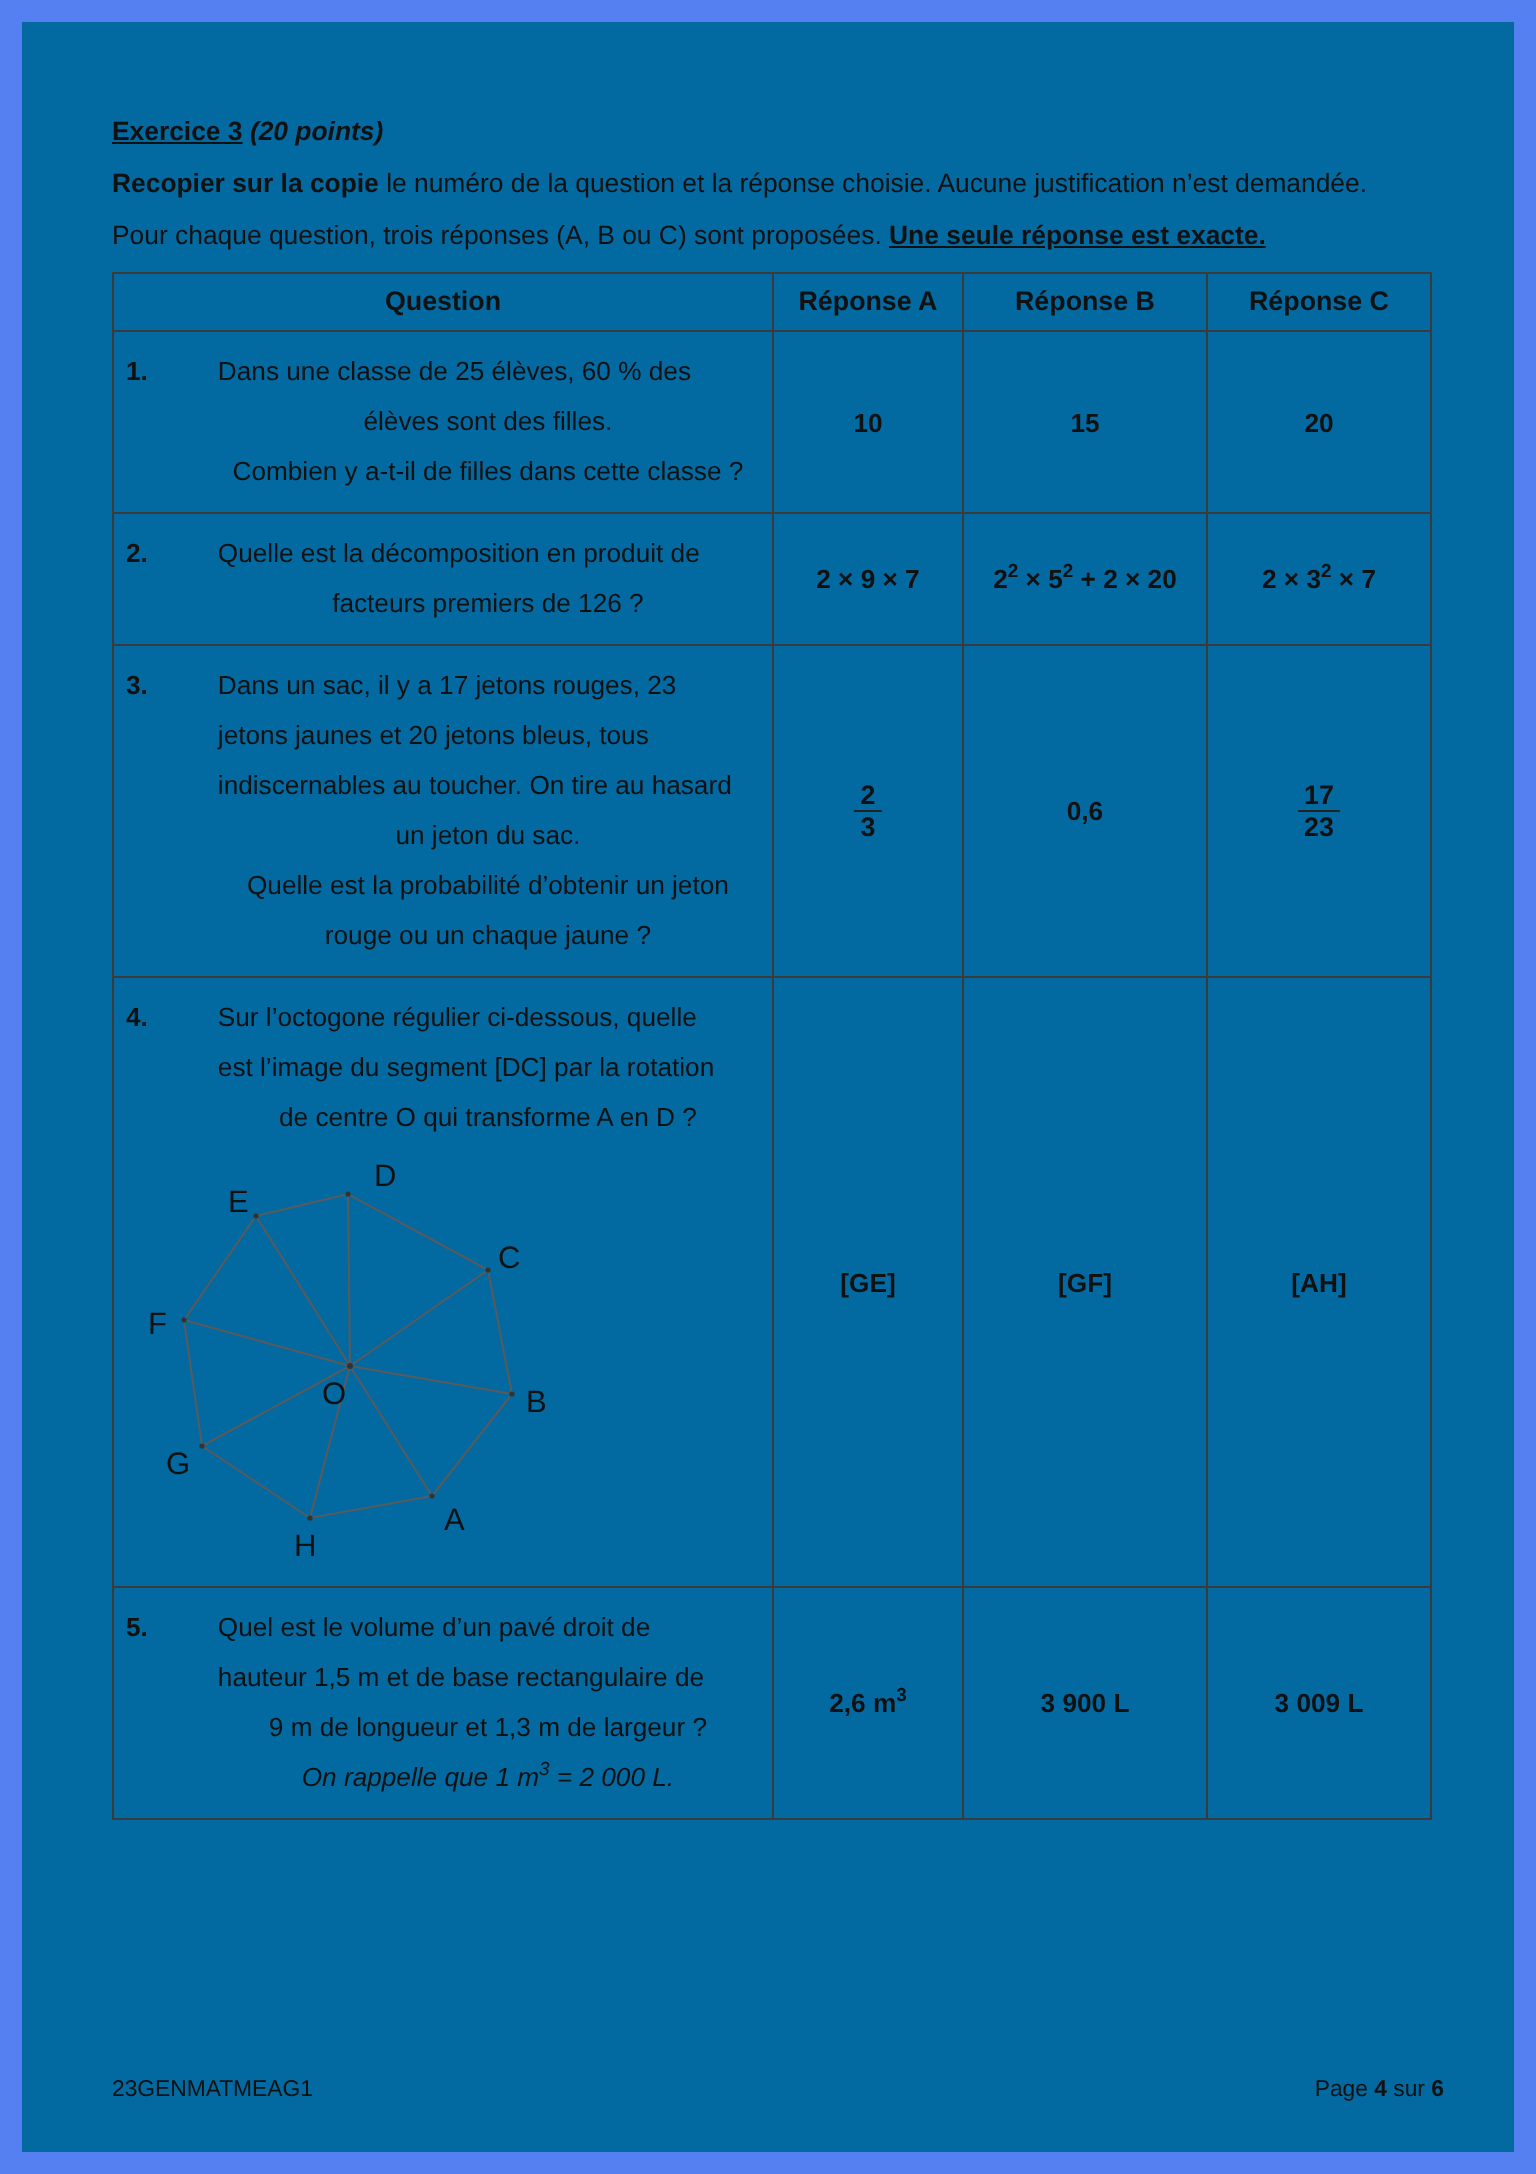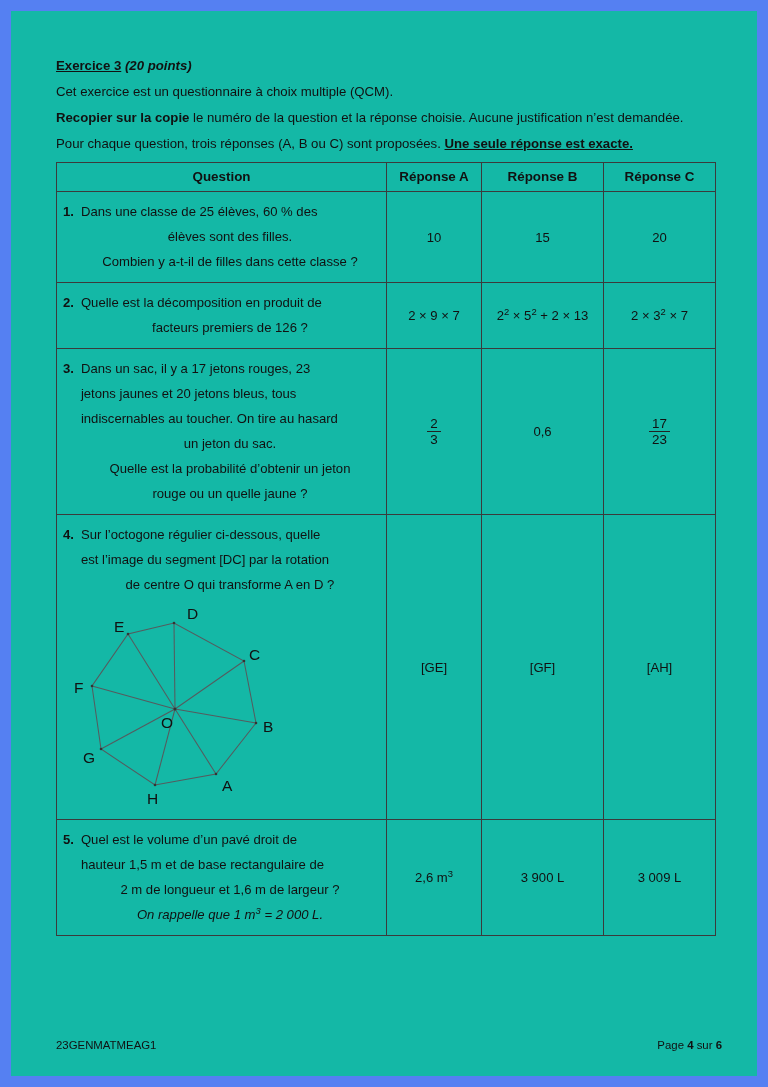--- a/index.html
+++ b/index.html
@@ -13,21 +13,21 @@
     background: #5580f2;
     font-family: "Liberation Sans", sans-serif;
     overflow: hidden;
   }
   .page-frame {
     position: absolute;
     left: 11px;
     top: 11px;
     width: 746px;
     height: 1065px;
-    background: #14b8a6;
+    background: #0369a1;
     box-sizing: border-box;
   }
   .page-inner {
     position: absolute;
     left: 45px;
     top: 45px;
     width: 666px;
     height: 975px;
   }
 
@@ -72,32 +72,34 @@
   td.qcell {
     padding: 7px 7px 8px 6px;
     font-size: 13.1px;
     line-height: 25px;
     vertical-align: top;
   }
   td.acell {
     text-align: center;
     font-size: 13.1px;
     padding: 4px 3px;
+    font-weight: bold;
   }
   .qwrap { display: flex; }
   .qnum {
     font-weight: bold;
     flex: 0 0 auto;
     padding-right: 7px;
     line-height: 25px;
   }
   .qtext {
     flex: 1 1 auto;
     text-align: justify;
     text-justify: inter-word;
+    margin-left: 28px;
   }
   .qtext .lastline { text-align: center; }
   .note { font-style: italic; }
 
   
   .frac {
     display: inline-block;
     vertical-align: middle;
     text-align: center;
     line-height: 1.12;
@@ -142,21 +144,20 @@
 </head>
 <body>
 
 <div class="page-frame">
   <div class="page-inner">
 
     <div class="intro">
       <p>
         <span class="ttl u">Exercice 3</span><span>&nbsp;</span><span class="bold italic">(<span>20 points</span>)</span>
       </p>
-      <p>Cet exercice est un questionnaire à choix multiple (QCM).</p>
       <p class="p-justify">
         <span class="bold">Recopier sur la copie</span>
         <span>le numéro de la question et la réponse choisie. Aucune justification n’est demandée.</span>
       </p>
       <p class="p-justify">
         <span>Pour chaque question, trois réponses (A, B ou C) sont proposées.</span>
         <span class="bold u">Une seule réponse est exacte.</span>
       </p>
     </div>
 
@@ -198,38 +199,38 @@
             <div class="qwrap">
               <span class="qnum">2.</span>
               <span class="qtext">
                 <div>Quelle est la décomposition en produit de</div>
                 <div class="lastline">facteurs premiers de 126 ?</div>
               </span>
             </div>
           </td>
           <td class="acell">2 × 9 × 7</td>
           <td class="acell">
-            <span>2</span><sup>2</sup><span> × </span><span>5</span><sup>2</sup><span> + 2 × 13</span>
+            <span>2</span><sup>2</sup><span> × </span><span>5</span><sup>2</sup><span> + 2 × 20</span>
           </td>
           <td class="acell">
             <span>2 × </span><span>3</span><sup>2</sup><span> × 7</span>
           </td>
         </tr>
 
         <tr>
           <td class="qcell">
             <div class="qwrap">
               <span class="qnum">3.</span>
               <span class="qtext">
                 <div>Dans un sac, il y a 17 jetons rouges, 23</div>
                 <div>jetons jaunes et 20 jetons bleus, tous</div>
                 <div>indiscernables au toucher. On tire au hasard</div>
                 <div class="lastline">un jeton du sac.</div>
                 <div class="lastline">Quelle est la probabilité d’obtenir un jeton</div>
-                <div class="lastline">rouge ou un quelle jaune ?</div>
+                <div class="lastline">rouge ou un chaque jaune ?</div>
               </span>
             </div>
           </td>
           <td class="acell">
             <span class="frac">
               <span class="num">2</span>
               <span class="den">3</span>
             </span>
           </td>
           <td class="acell">0,6</td>
@@ -292,21 +293,21 @@
           <td class="acell">[AH]</td>
         </tr>
 
         <tr>
           <td class="qcell">
             <div class="qwrap">
               <span class="qnum">5.</span>
               <span class="qtext">
                 <div>Quel est le volume d’un pavé droit de</div>
                 <div>hauteur 1,5 m et de base rectangulaire de</div>
-                <div class="lastline">2 m de longueur et 1,6 m de largeur ?</div>
+                <div class="lastline">9 m de longueur et 1,3 m de largeur ?</div>
                 <div class="lastline note"><span>On rappelle que 1 m</span><sup>3</sup><span> = 2 000 L.</span></div>
               </span>
             </div>
           </td>
           <td class="acell"><span>2,6 m</span><sup>3</sup></td>
           <td class="acell">3 900 L</td>
           <td class="acell">3 009 L</td>
         </tr>
 
       </tbody>

